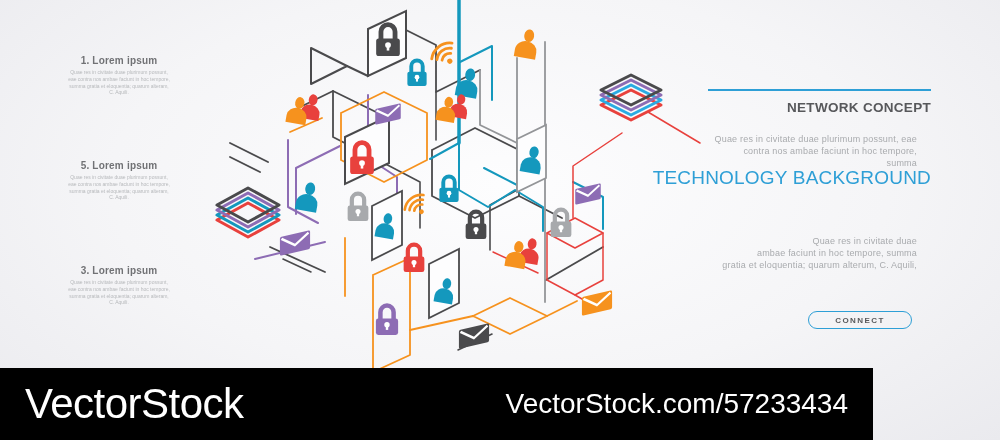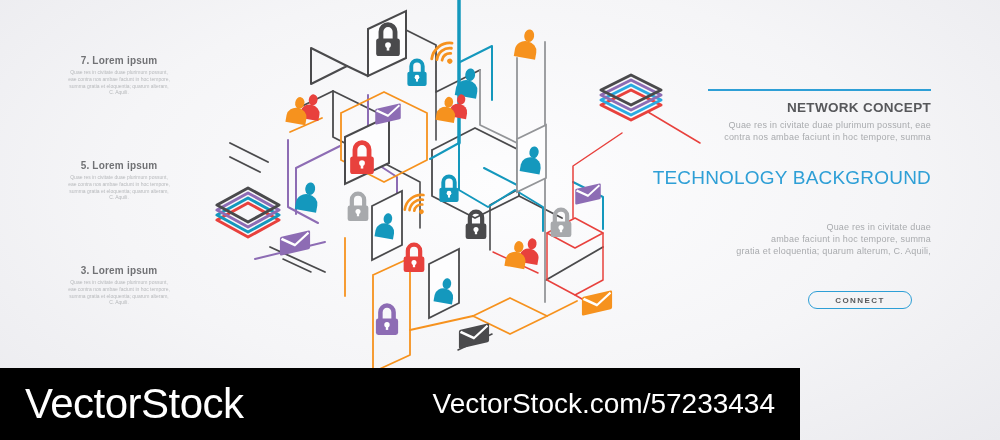--- a/index.html
+++ b/index.html
@@ -7,28 +7,28 @@
     background:radial-gradient(ellipse at 50% 42%, #fdfdfe 0%, #f5f5f7 55%, #eaeaee 100%);
     font-family:"Liberation Sans",sans-serif;}
   svg.net{position:absolute;left:0;top:0;width:1000px;height:440px;}
   .steps{position:absolute;left:62px;top:0;width:114px;}
   .step{position:absolute;left:0;width:114px;text-align:center;}
   .step-title{font-size:10px;font-weight:700;color:#717275;letter-spacing:.2px;}
   .step-body{margin:3px auto 0;width:102px;font-size:5px;line-height:1.35;color:#b7b9bc;text-align:center;}
   .right-panel{position:absolute;left:699px;top:0;width:232px;}
   .accent-line{position:absolute;left:9px;top:89px;width:223px;height:2px;}
   .rp-heading{position:absolute;right:0;top:100px;margin:0;font-size:13.5px;font-weight:700;letter-spacing:.3px;white-space:nowrap;}
-  .rp-body{position:absolute;right:0;margin:0;font-size:9px;line-height:1.35;white-space:pre-line;text-align:right;letter-spacing:.2px;}
+  .rp-body{position:absolute;right:0;margin:14px;font-size:9px;line-height:1.35;white-space:pre-line;text-align:right;letter-spacing:.2px;}
   .rp-heading-body{top:119px;}
   .rp-title{position:absolute;right:0;top:167px;margin:0;font-size:19px;font-weight:400;letter-spacing:.2px;white-space:nowrap;}
   .rp-title-body{top:221px;}
   .connect-btn{position:absolute;right:19px;top:291px;width:104px;height:18px;border-radius:9px;
     background:transparent;border:1.5px solid #2ba7d4;font-size:8px;font-weight:700;letter-spacing:1.4px;
     color:#58595b;font-family:inherit;cursor:pointer;padding:0;line-height:15px;}
-  .footer{position:absolute;left:0;bottom:0;width:800px;height:72px;background:#000;z-index:5;
+  .footer{position:absolute;left:0;bottom:0;width:873px;height:72px;background:#000;z-index:5;
     display:flex;align-items:center;justify-content:space-between;padding:16px 25px;box-sizing:border-box;}
   .footer-logo{font-size:42px;letter-spacing:-.5px;color:#fff;}
   .footer-url{font-size:28px;letter-spacing:0;color:#fff;}
 </style>
 </head>
 <body>
 
 <div class="canvas">
 
   <svg class="net" id="net-svg" viewBox="0 0 1000 440">
@@ -265,21 +265,21 @@
       <g transform="translate(597,303)">
         <g transform="skewY(-13)">
           <rect x="-15.079999999999998" y="-9.36" width="30.159999999999997" height="18.72" rx="1.56" fill="#f6921e"></rect>
           <polyline points="-13.52,-7.280000000000001 0,2.08 13.52,-7.280000000000001" fill="none" stroke="#fff" stroke-width="2.34"></polyline>
         </g>
       </g>
     </svg>
 
   <div class="steps">
     <div class="step" style="top:55px">
-      <div class="step-title">7. Lorem ipsum</div>
+      <div class="step-title">1. Lorem ipsum</div>
       <div class="step-body">Quae res in civitate duae plurimum possunt, eae contra nos ambae faciunt in hoc tempore, summa gratia et eloquentia; quarum alteram, C. Aquili.</div>
     </div>
     <div class="step" style="top:160px">
       <div class="step-title">5. Lorem ipsum</div>
       <div class="step-body">Quae res in civitate duae plurimum possunt, eae contra nos ambae faciunt in hoc tempore, summa gratia et eloquentia; quarum alteram, C. Aquili.</div>
     </div>
     <div class="step" style="top:265px">
       <div class="step-title">3. Lorem ipsum</div>
       <div class="step-body">Quae res in civitate duae plurimum possunt, eae contra nos ambae faciunt in hoc tempore, summa gratia et eloquentia; quarum alteram, C. Aquili.</div>
     </div>
@@ -287,21 +287,21 @@
 
   <div class="right-panel">
     <div class="accent-line" style="background: rgb(46, 159, 214);"></div>
     <h2 class="rp-heading" style="color: rgb(87, 88, 91);">NETWORK CONCEPT</h2>
     <p class="rp-body rp-heading-body" style="color: rgb(169, 171, 174);">Quae res in civitate duae plurimum possunt, eae
 contra nos ambae faciunt in hoc tempore, summa</p>
     <h1 class="rp-title" style="color: rgb(46, 159, 214);">TECHNOLOGY BACKGROUND</h1>
     <p class="rp-body rp-title-body" style="color: rgb(169, 171, 174);">Quae res in civitate duae
 ambae faciunt in hoc tempore, summa
 gratia et eloquentia; quarum alterum, C. Aquili,</p>
-    <button class="connect-btn" style="border-color: rgb(46, 159, 214);">CONNECT</button>
+    <button class="connect-btn" style="border-color: rgb(46, 159, 214); margin-top: 20px;">CONNECT</button>
   </div>
 
   <div class="footer" style="background: rgb(0, 0, 0);">
     <div class="footer-logo" style="color: rgb(255, 255, 255);">VectorStock</div>
     <div class="footer-url" style="color: rgb(255, 255, 255);">VectorStock.com/57233434</div>
   </div>
 
 </div>
 
 </body></html>

